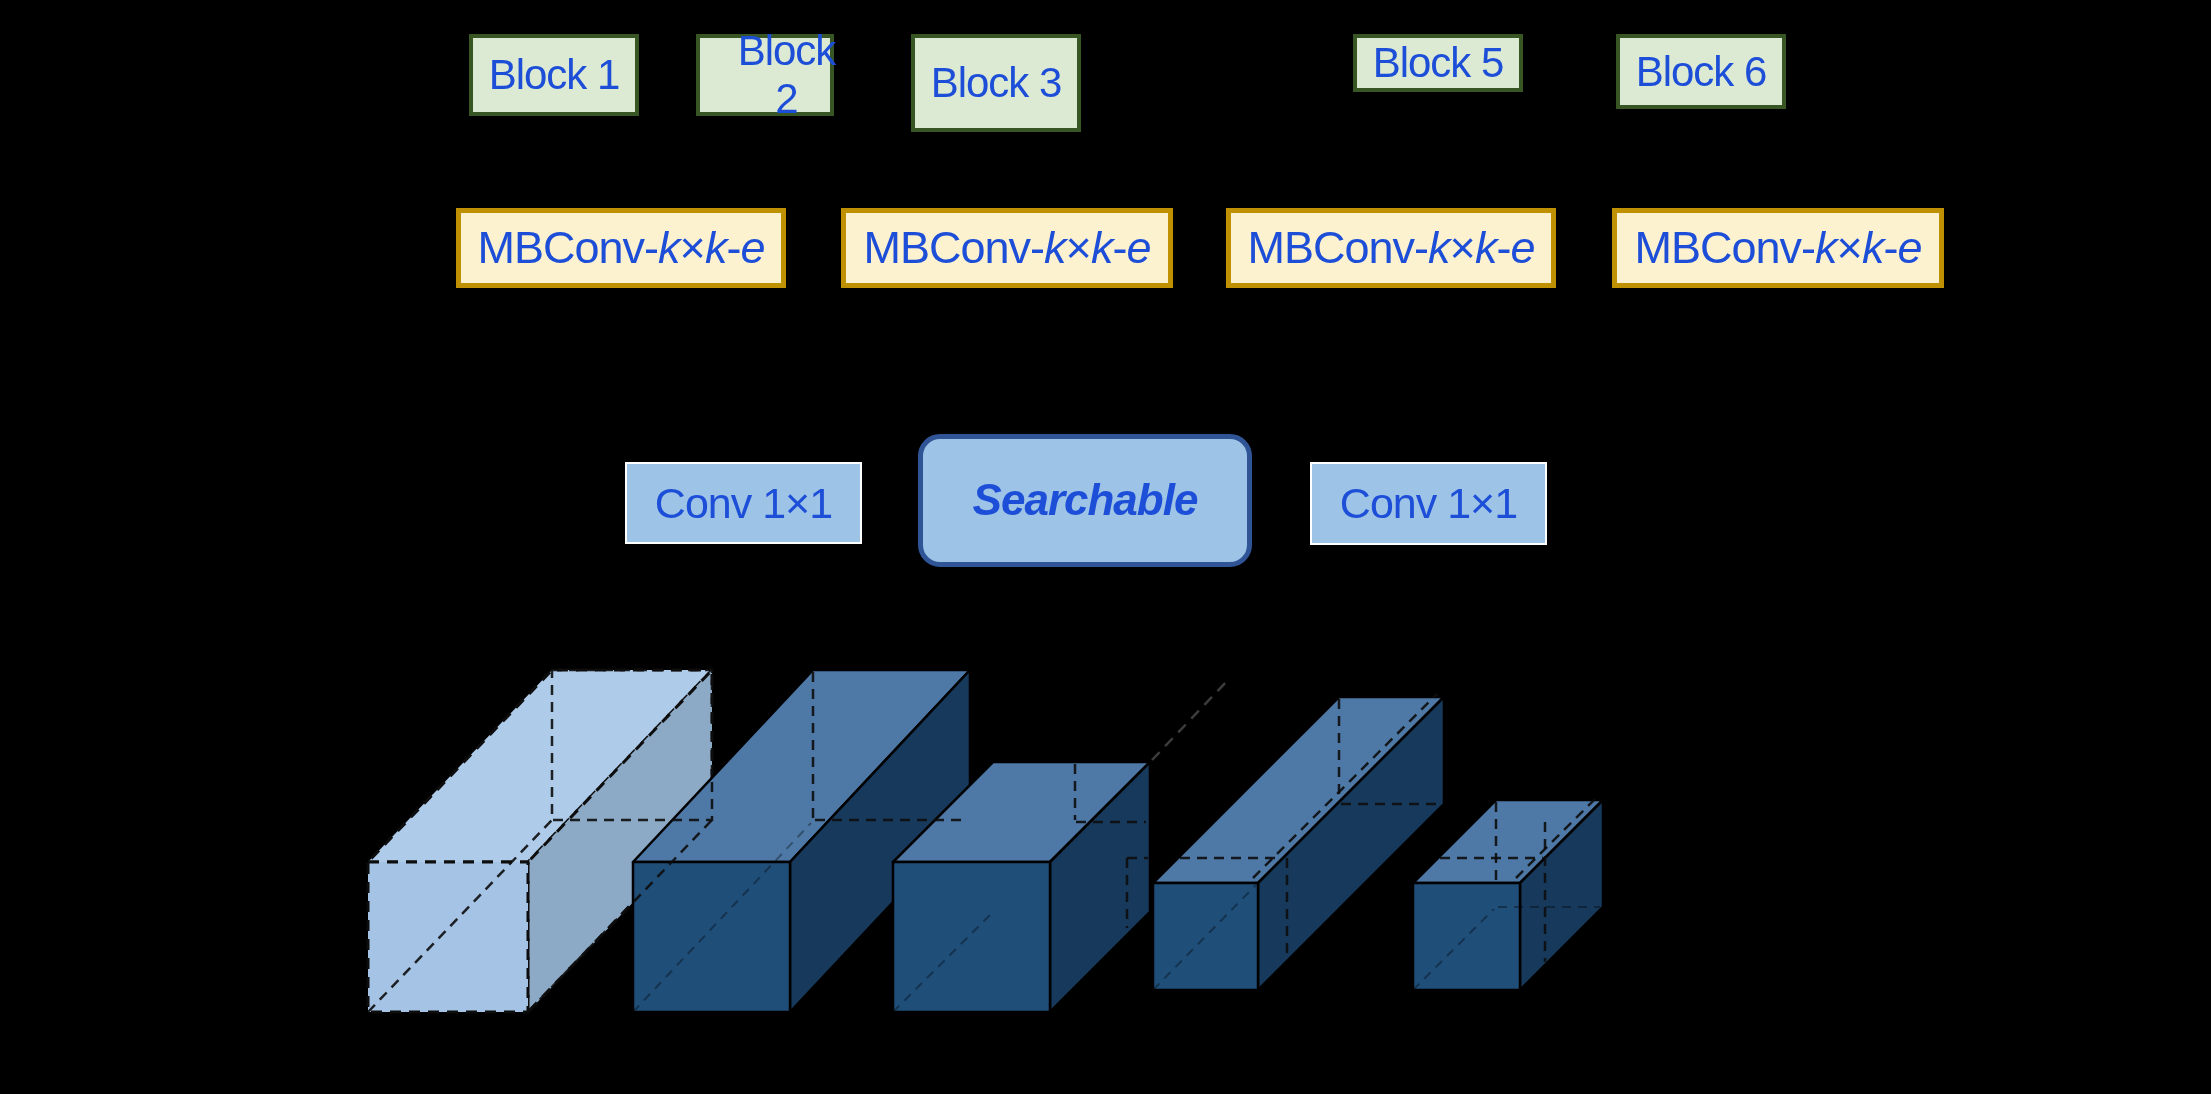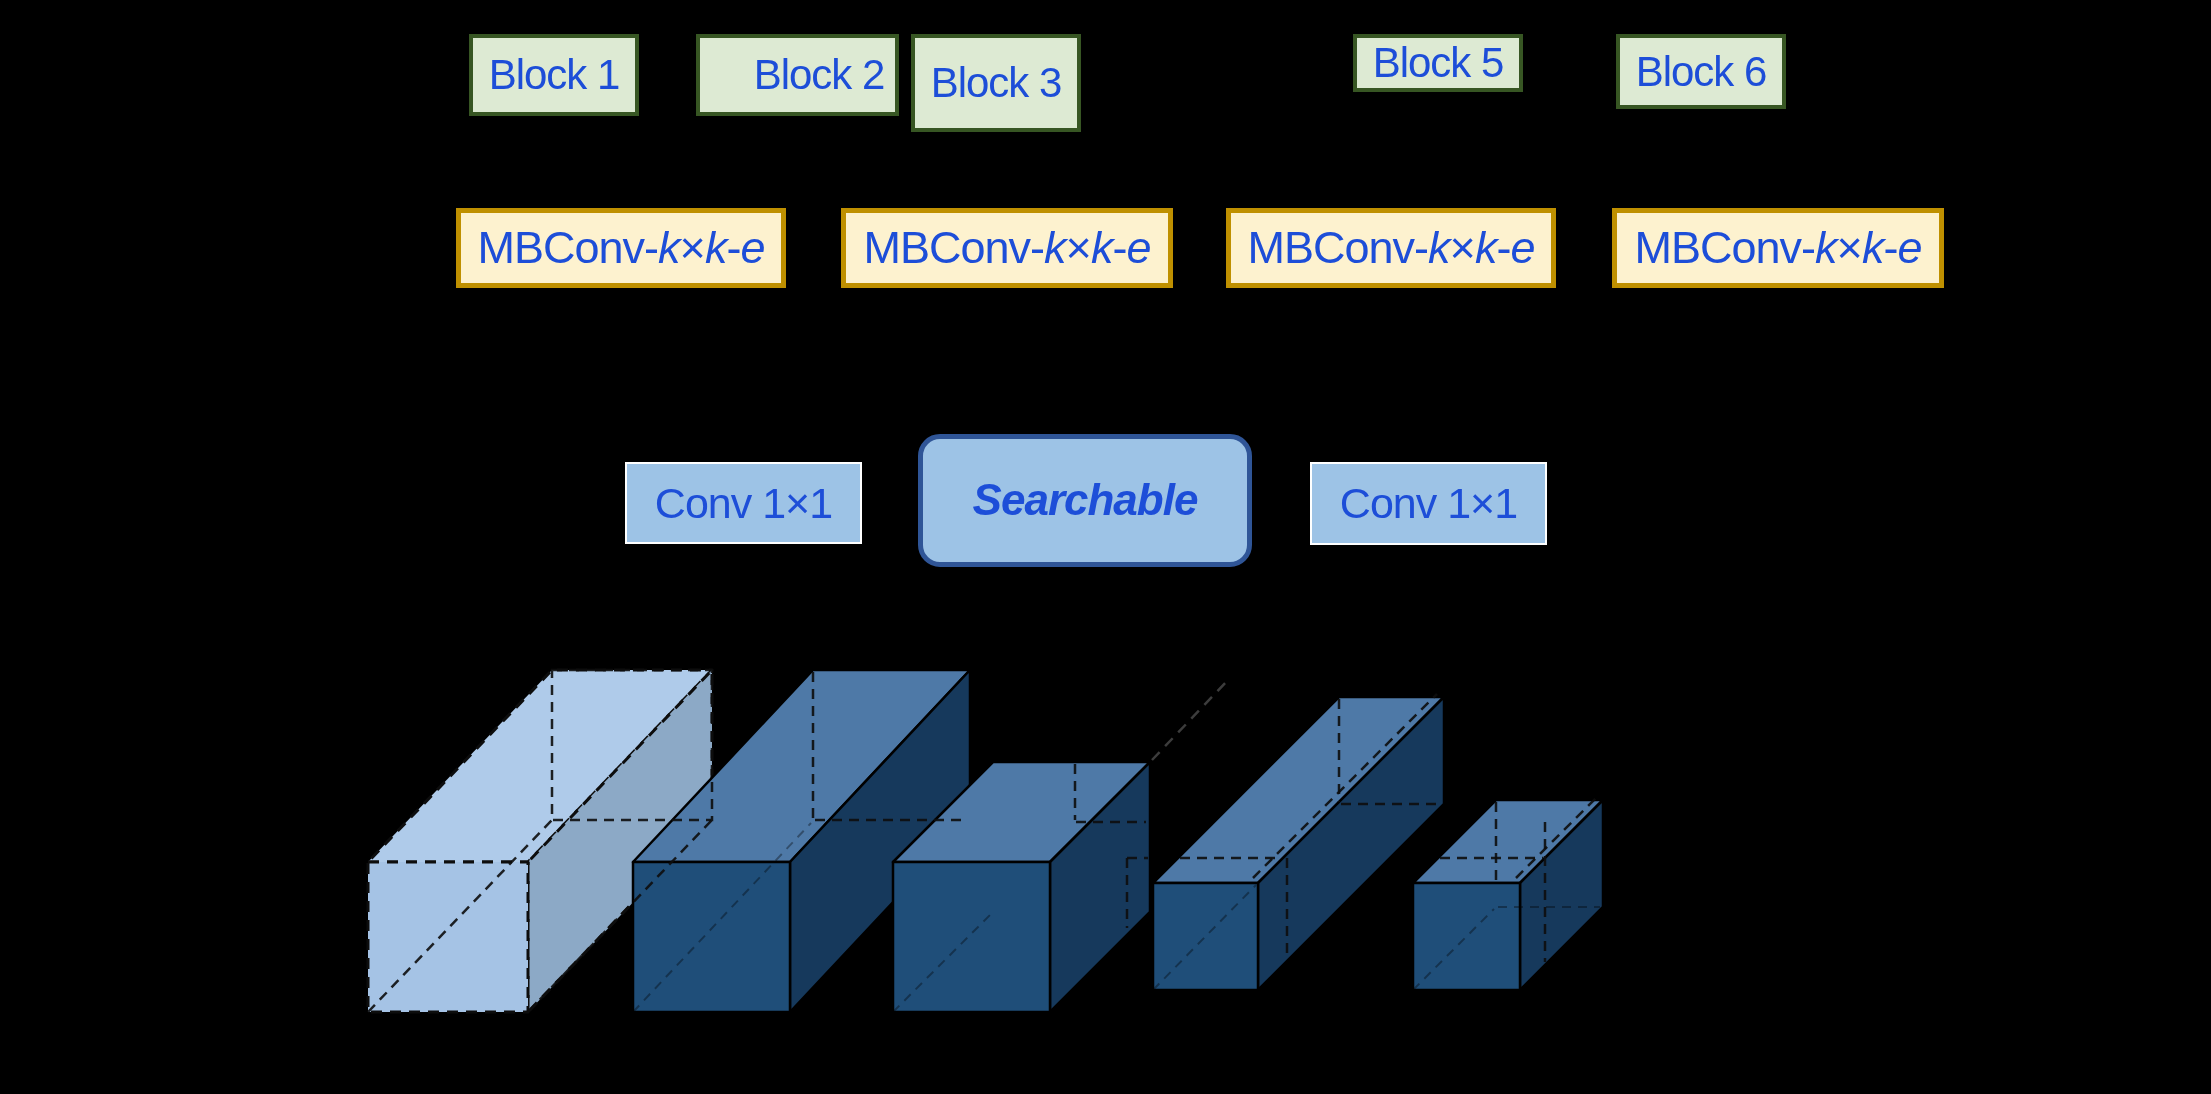--- a/index.html
+++ b/index.html
@@ -21,21 +21,21 @@
   .ext{stroke:#3C3C3C;stroke-width:2.5;stroke-dasharray:11 8;fill:none;}
 </style>
 </head>
 <body>
 
 <div id="canvas">
 
   <div class="abs box block" style="left:469px;top:34px;width:170px;height:82px;">
       <span>Block 1</span>
     </div>
-  <div class="abs box block" style="left:696px;top:34px;width:203px;height:82px;padding-left:43px;">
+  <div class="abs box block" style="left:696px;top:34px;width:138px;height:82px;padding-left:43px;">
       <span>Block 2</span>
     </div>
   <div class="abs box block" style="left:911px;top:34px;width:170px;height:98px;">
       <span>Block 3</span>
     </div>
   <div class="abs box block" style="left:1353px;top:34px;width:170px;height:58px;">
       <span>Block 5</span>
     </div>
   <div class="abs box block" style="left:1616px;top:34px;width:170px;height:75px;">
       <span>Block 6</span>

